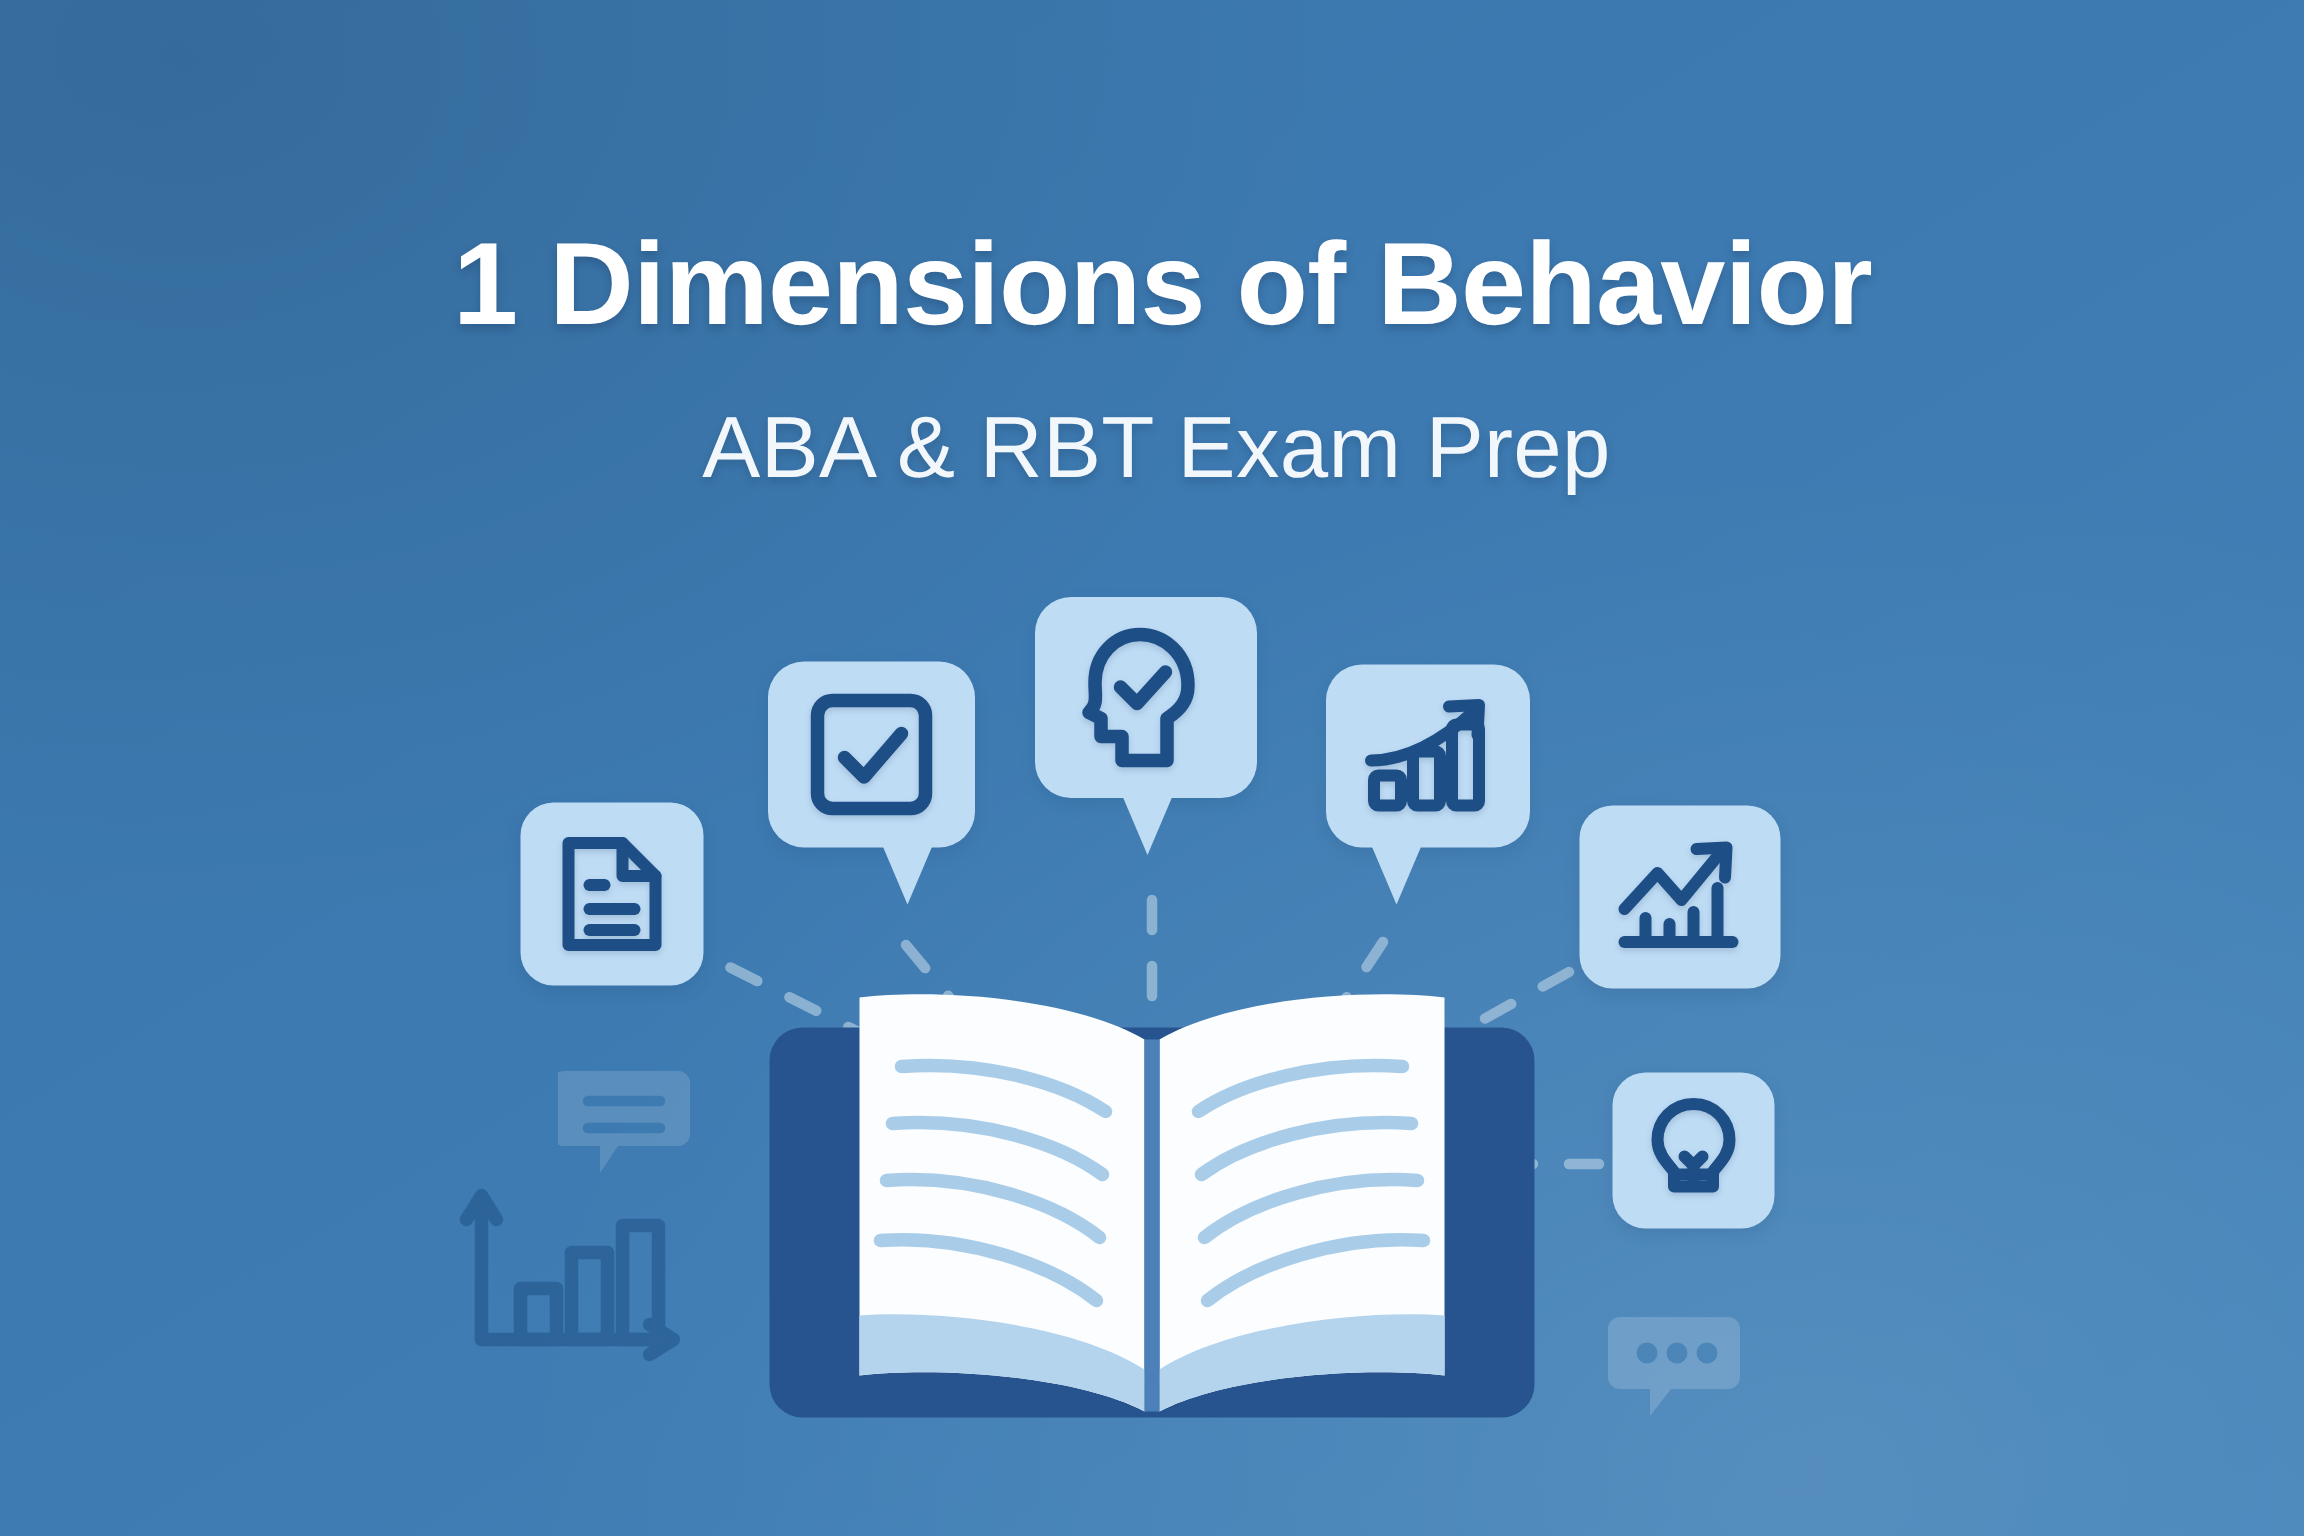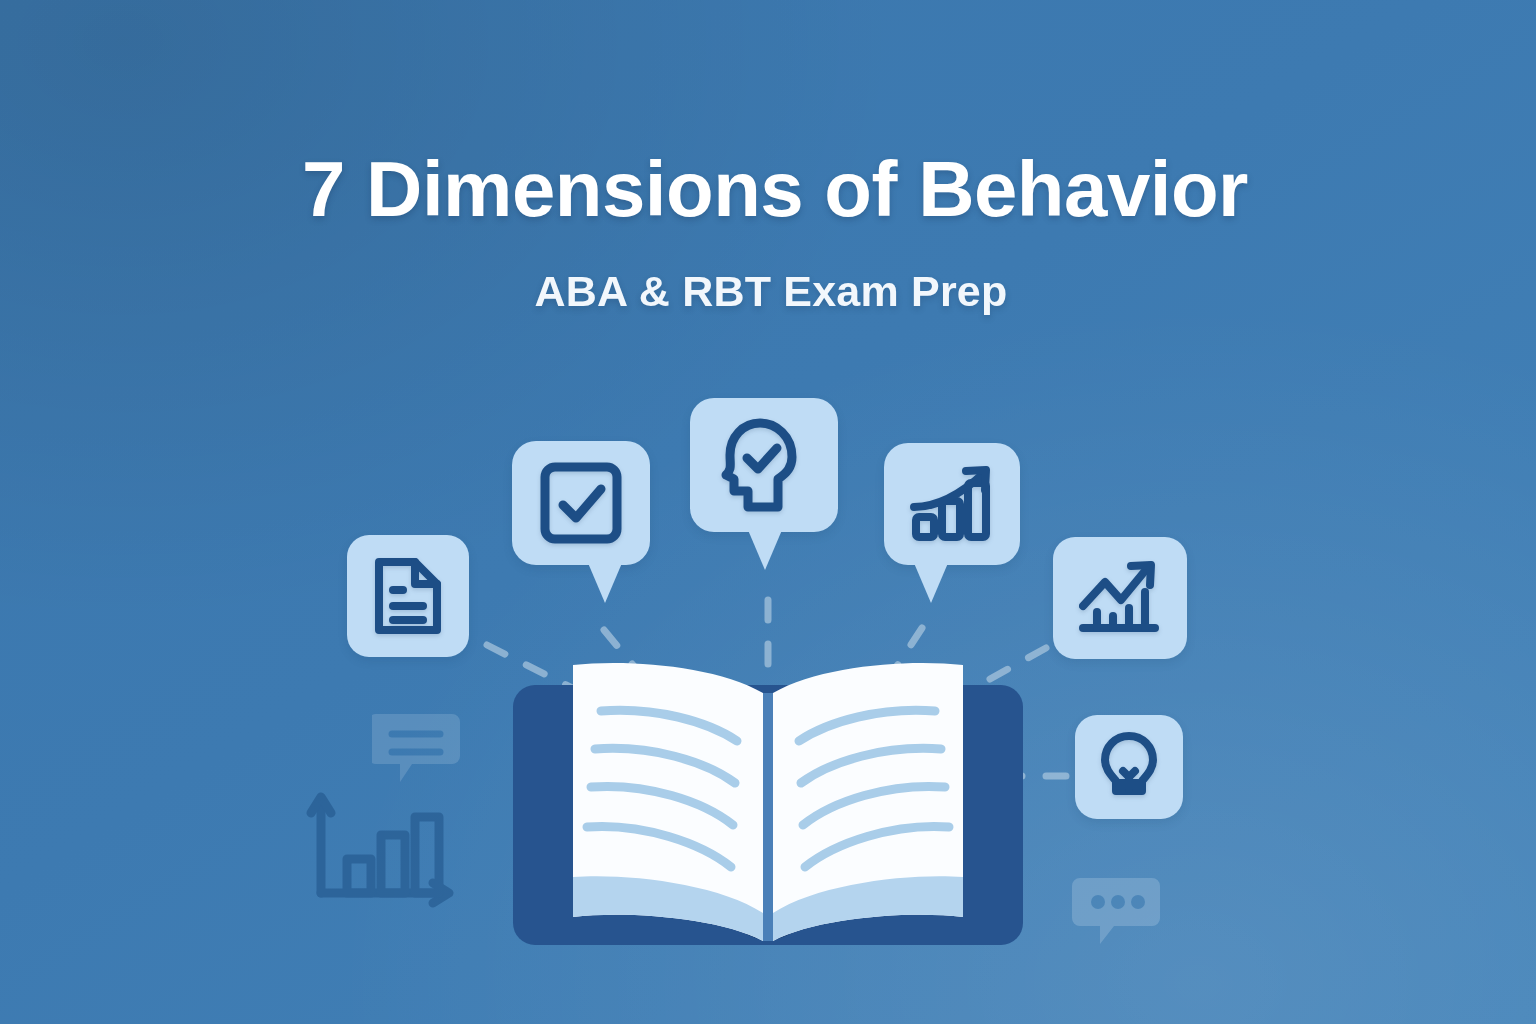--- a/index.html
+++ b/index.html
@@ -33,22 +33,22 @@
     font-size: 78px;
     font-weight: 700;
     color: #ffffff;
     letter-spacing: -0.5px;
     line-height: 1.0;
     text-shadow: 0 3px 6px rgba(20,50,85,0.28);
     margin: 0;
     padding-left: 14px;
   }
   .sub-title {
-    font-size: 43px;
-    font-weight: 700;
+    font-size: 58px;
+    font-weight: 400;
     color: #f2f7fc;
     letter-spacing: 0.2px;
     line-height: 1.0;
     margin: 42px 0 0 0;
     text-shadow: 0 3px 6px rgba(20,50,85,0.24);
     padding-left: 6px;
   }
 
   
   .layer { position: absolute; }
@@ -234,17 +234,17 @@
       <g stroke="#a9cde9" stroke-width="9" stroke-linecap="round" fill="none">
         <path d="M440 66 C386 62 334 76 304 96"></path>
         <path d="M446 104 C390 100 336 116 306 138"></path>
         <path d="M450 142 C394 138 338 156 308 180"></path>
         <path d="M454 182 C398 178 340 198 310 222"></path>
       </g>
     </svg>
   </div>
 
   <div class="title-block">
-    <h1 class="main-title">7 Dimensions of Behavior</h1>
+    <h1 class="main-title">1 Dimensions of Behavior</h1>
     <h2 class="sub-title">ABA &amp; RBT Exam Prep</h2>
   </div>
 
 </div>
 
 </body></html>

